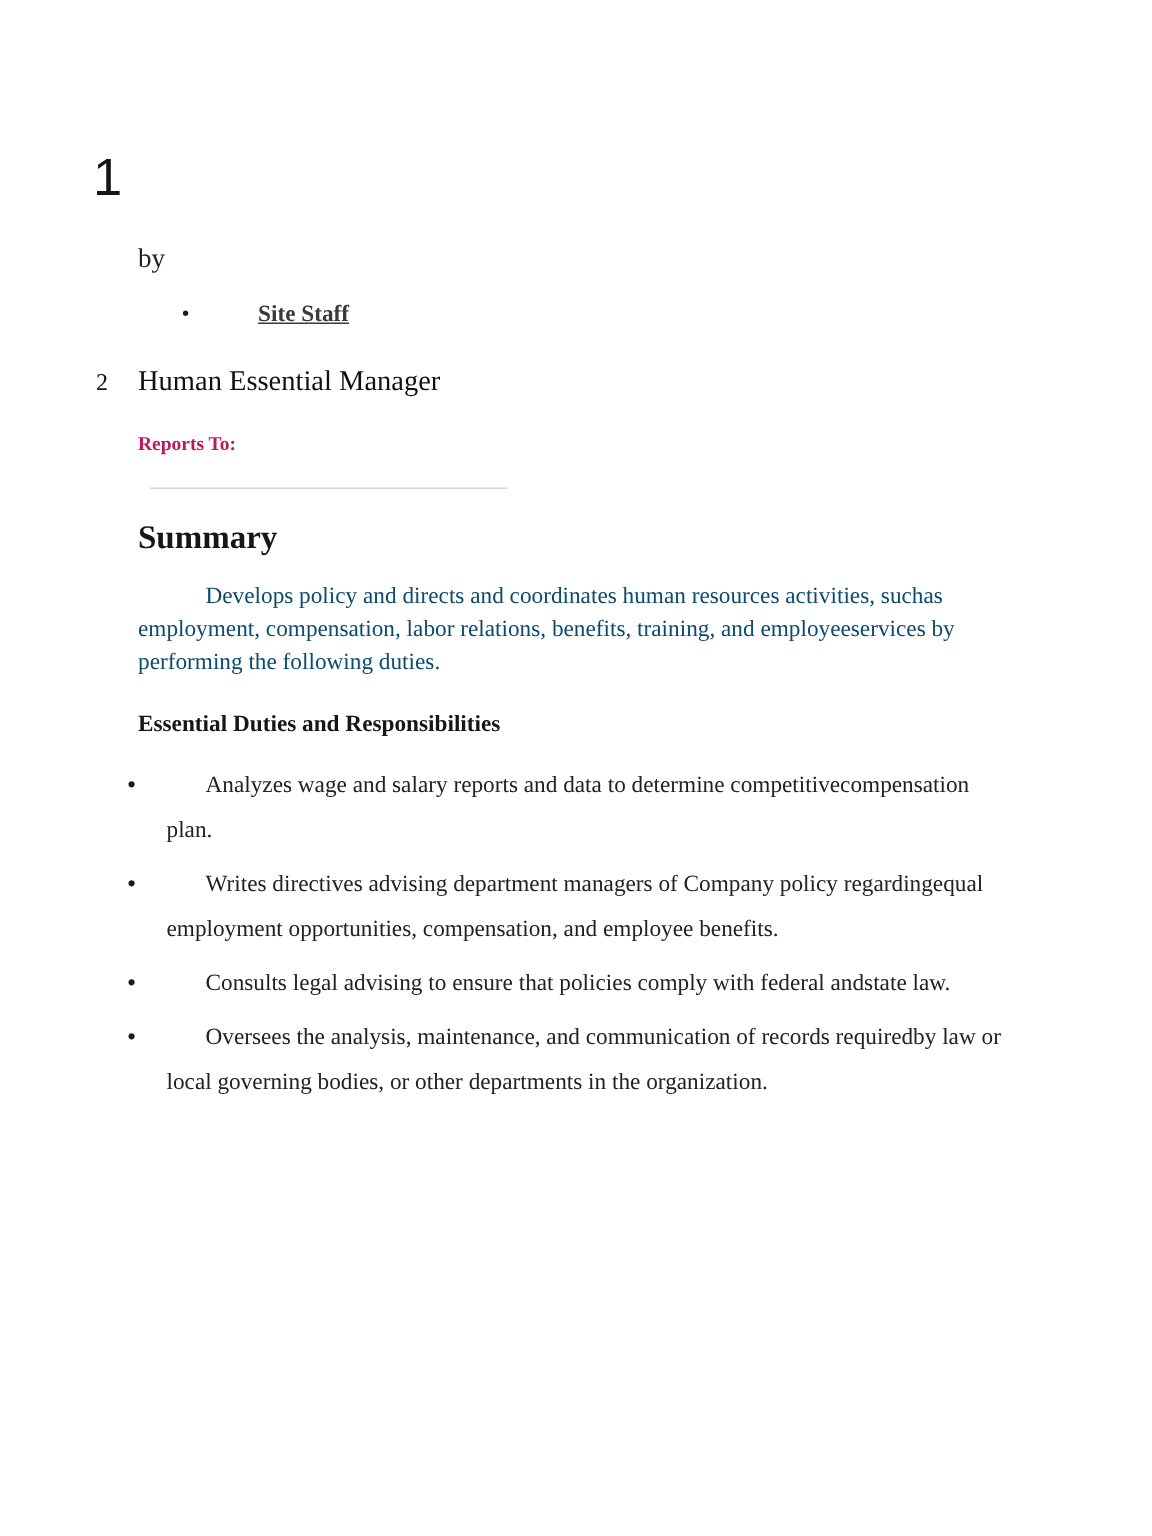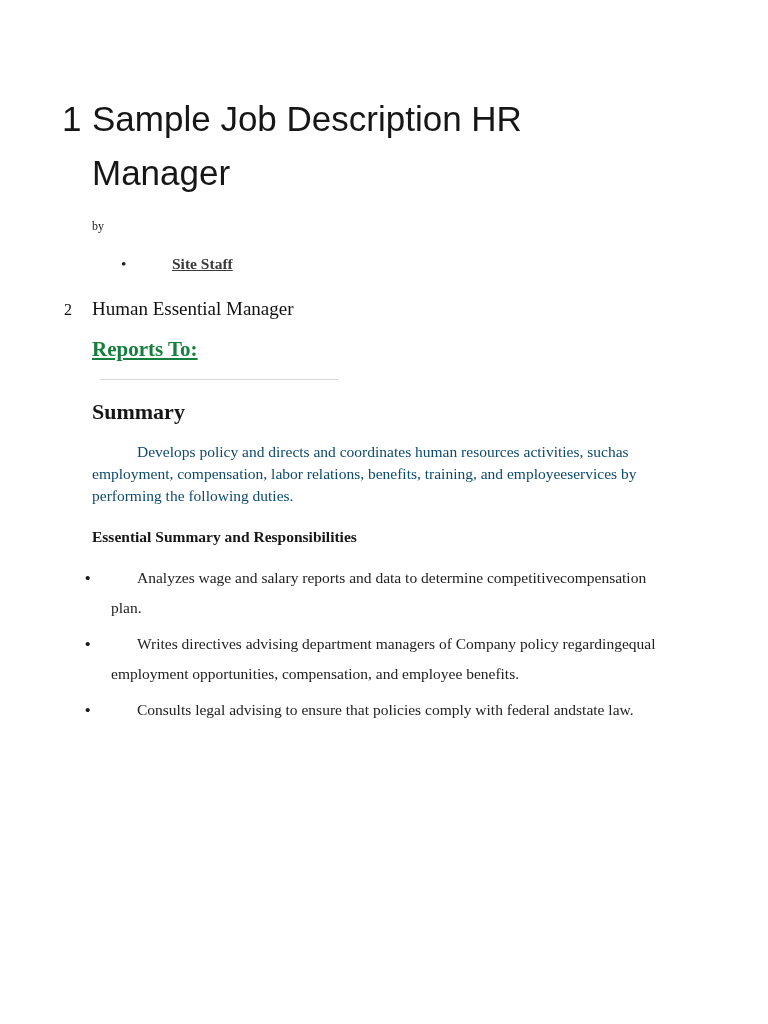--- a/index.html
+++ b/index.html
@@ -31,21 +31,21 @@
 
   
   .meta-date {
     margin: 24px 0 0 30px;
     font-size: 15.5px;
     line-height: 21px;
     color: #222222;
   }
   .byline {
     margin: 16px 0 0 30px;
-    font-size: 12px;
+    font-size: 18px;
     line-height: 21px;
     color: #222222;
   }
   .author-list {
     list-style: none;
     margin: 16px 0 0 74px;
   }
   .author-list li {
     position: relative;
     font-size: 15.5px;
@@ -79,25 +79,24 @@
   .section-heading .section-num {
     width: 28px;
     flex: none;
     margin-left: 2px;
     font-size: 16px;
   }
 
   
   .reports-to {
     margin: 16px 0 0 30px;
-    font-size: 21px;
+    font-size: 13px;
     line-height: 21px;
     font-weight: 700;
-    color: #15803d;
-    text-decoration: underline;
+    color: #be185d;
   }
   .reports-underline {
     width: 238px;
     margin: 19px 0 0 38px;
     border-bottom: 1px solid #d6d6d6;
     height: 0;
   }
   .summary-heading {
     margin: 21px 0 0 30px;
     font-size: 22px;
@@ -145,21 +144,20 @@
     color: #1c1c1c;
   }
 </style>
 </head>
 <body>
 
 <div class="page">
 
   <h1 class="doc-title">
     <span class="title-num">1</span>
-    <span class="title-text">Sample Job Description HR Manager</span>
   </h1>
 
 
   <p class="byline">by</p>
 
   <ul class="author-list">
     <li>
       <a class="author-link">Site Staff</a>
     </li>
   </ul>
@@ -170,21 +168,22 @@
   </h2>
 
   <p class="reports-to">Reports To:</p>
 
   <div class="reports-underline"></div>
 
   <h3 class="summary-heading">Summary</h3>
 
   <p class="summary-body">Develops policy and directs and coordinates human resources activities, suchas employment, compensation, labor relations, benefits, training, and employeeservices by performing the following duties.</p>
 
-  <h3 class="duties-heading">Essential Summary and Responsibilities</h3>
+  <h3 class="duties-heading">Essential Duties and Responsibilities</h3>
 
   <ul class="duties-list">
     <li>Analyzes wage and salary reports and data to determine competitivecompensation plan.</li>
     <li>Writes directives advising department managers of Company policy regardingequal employment opportunities, compensation, and employee benefits.</li>
     <li>Consults legal advising to ensure that policies comply with federal andstate law.</li>
+    <li>Oversees the analysis, maintenance, and communication of records requiredby law or local governing bodies, or other departments in the organization.</li>
   </ul>
 
 </div>
 
 </body></html>

